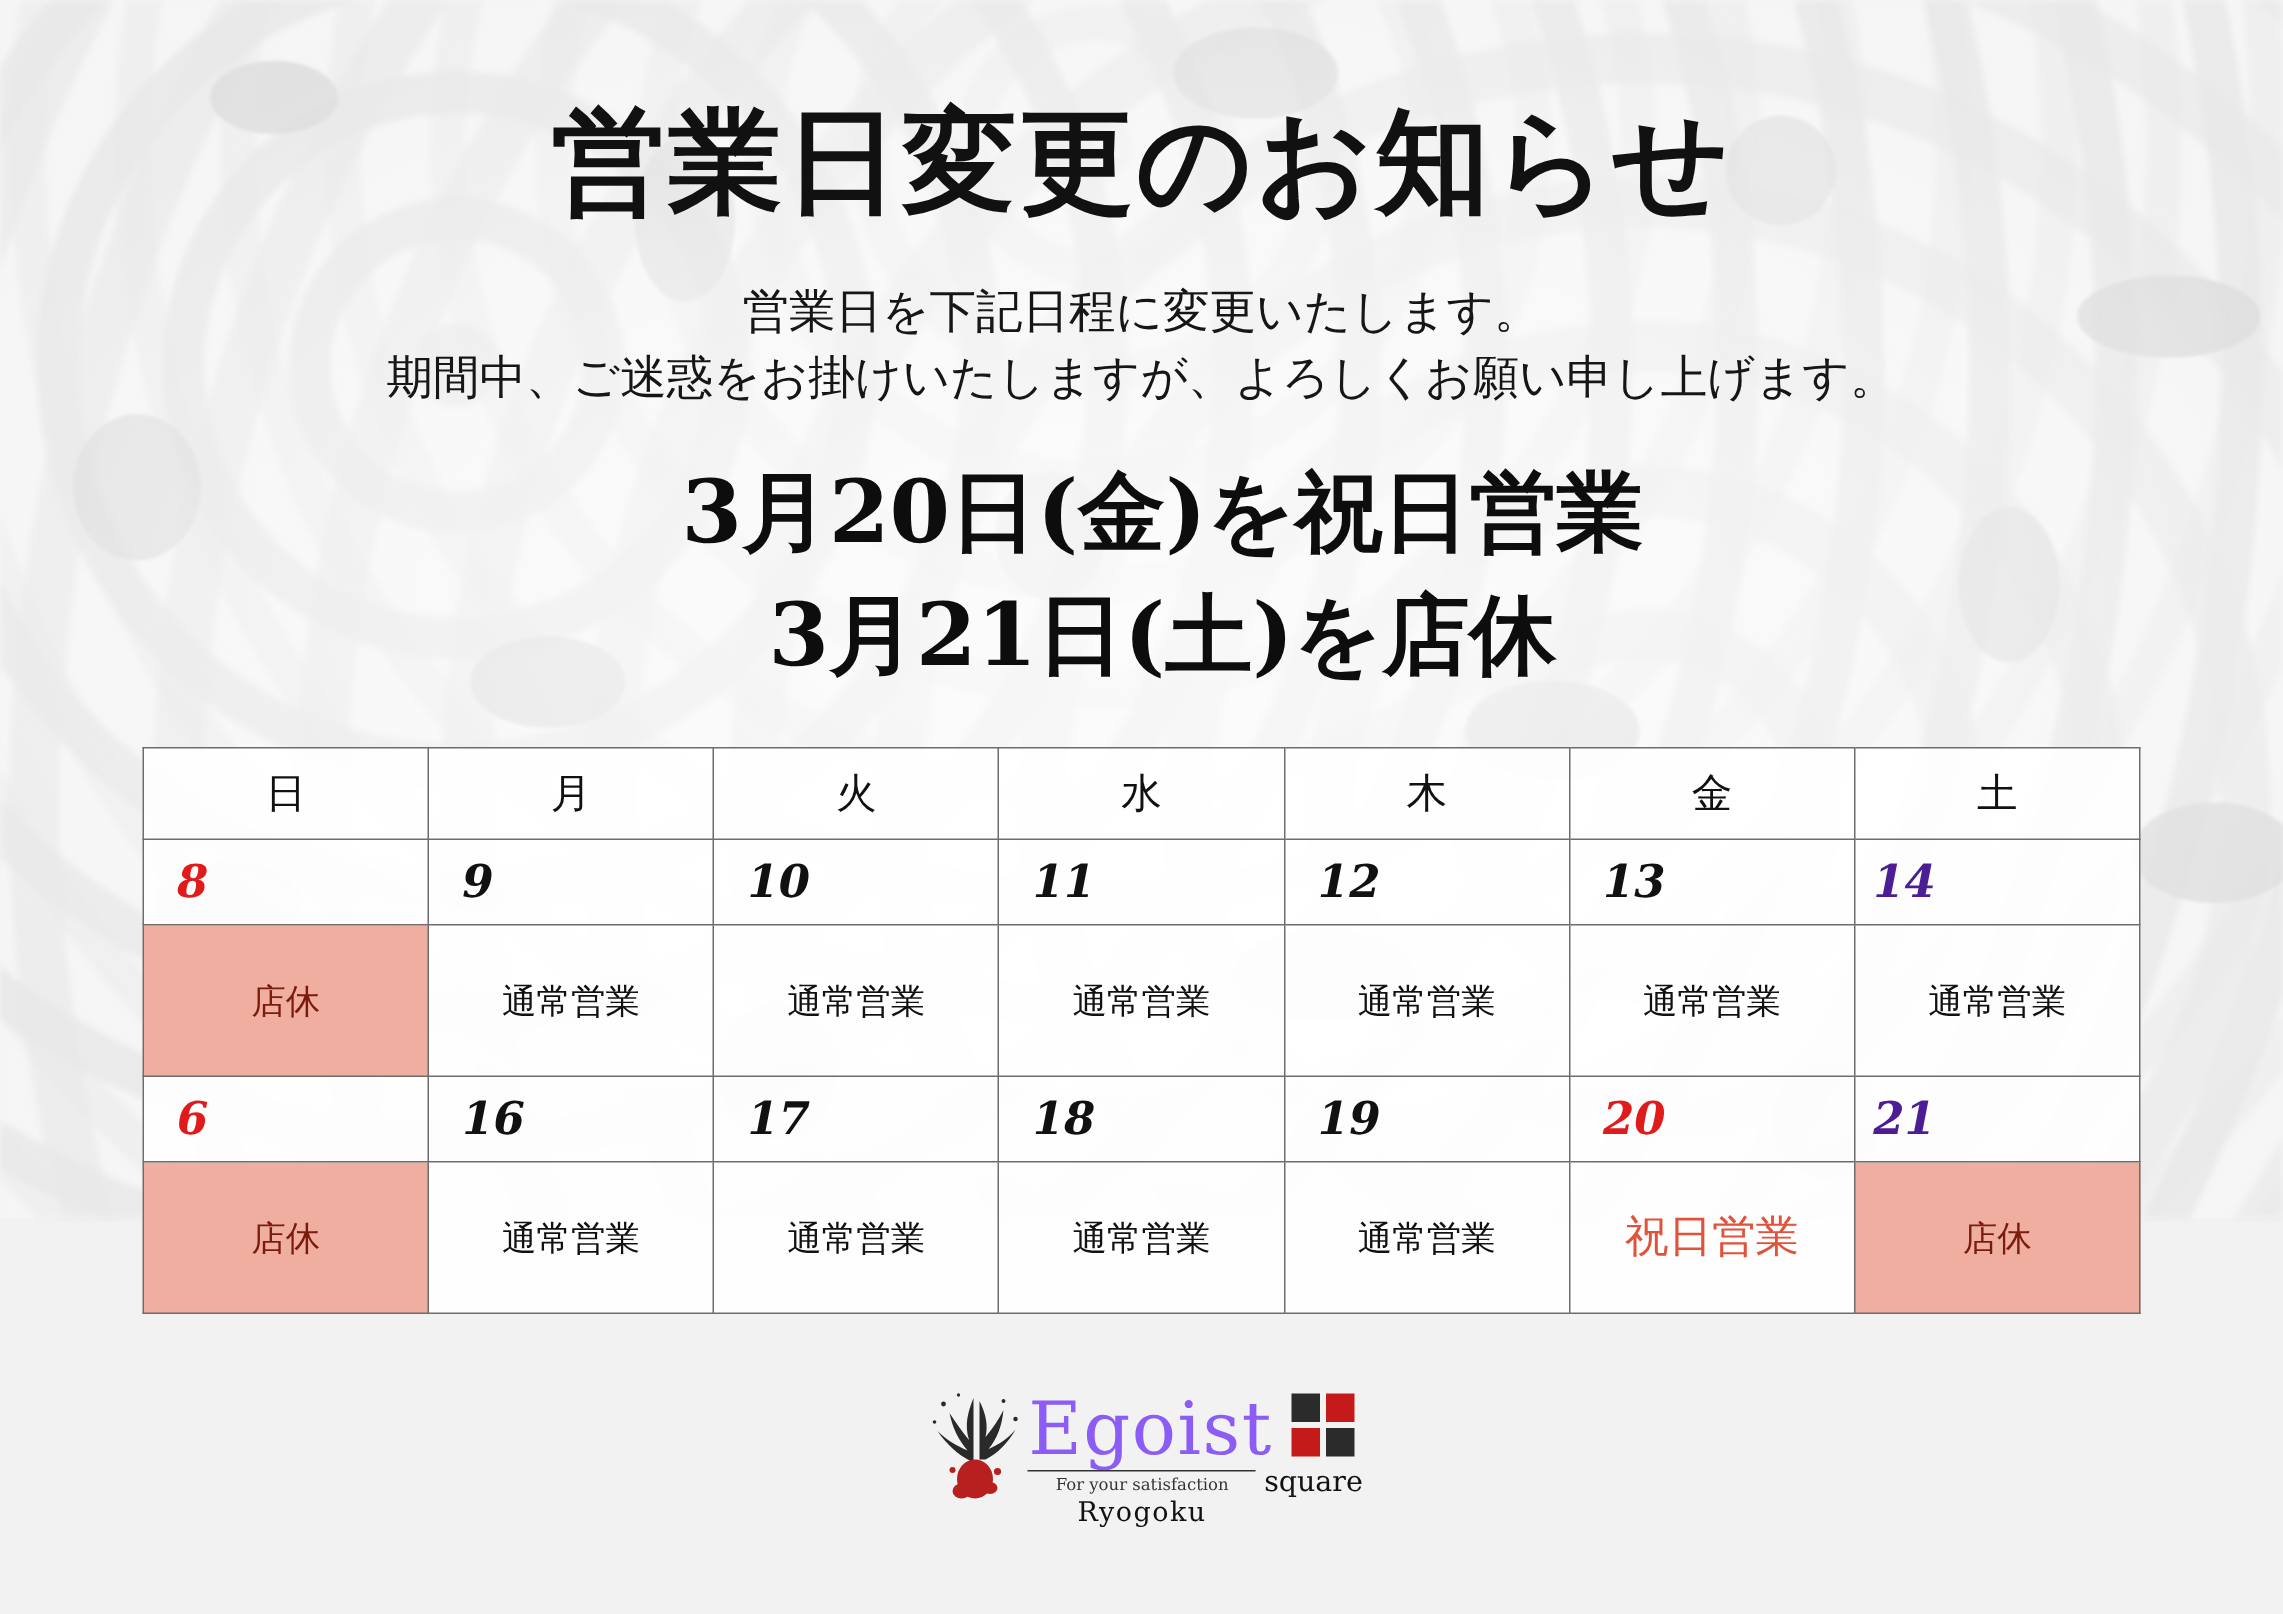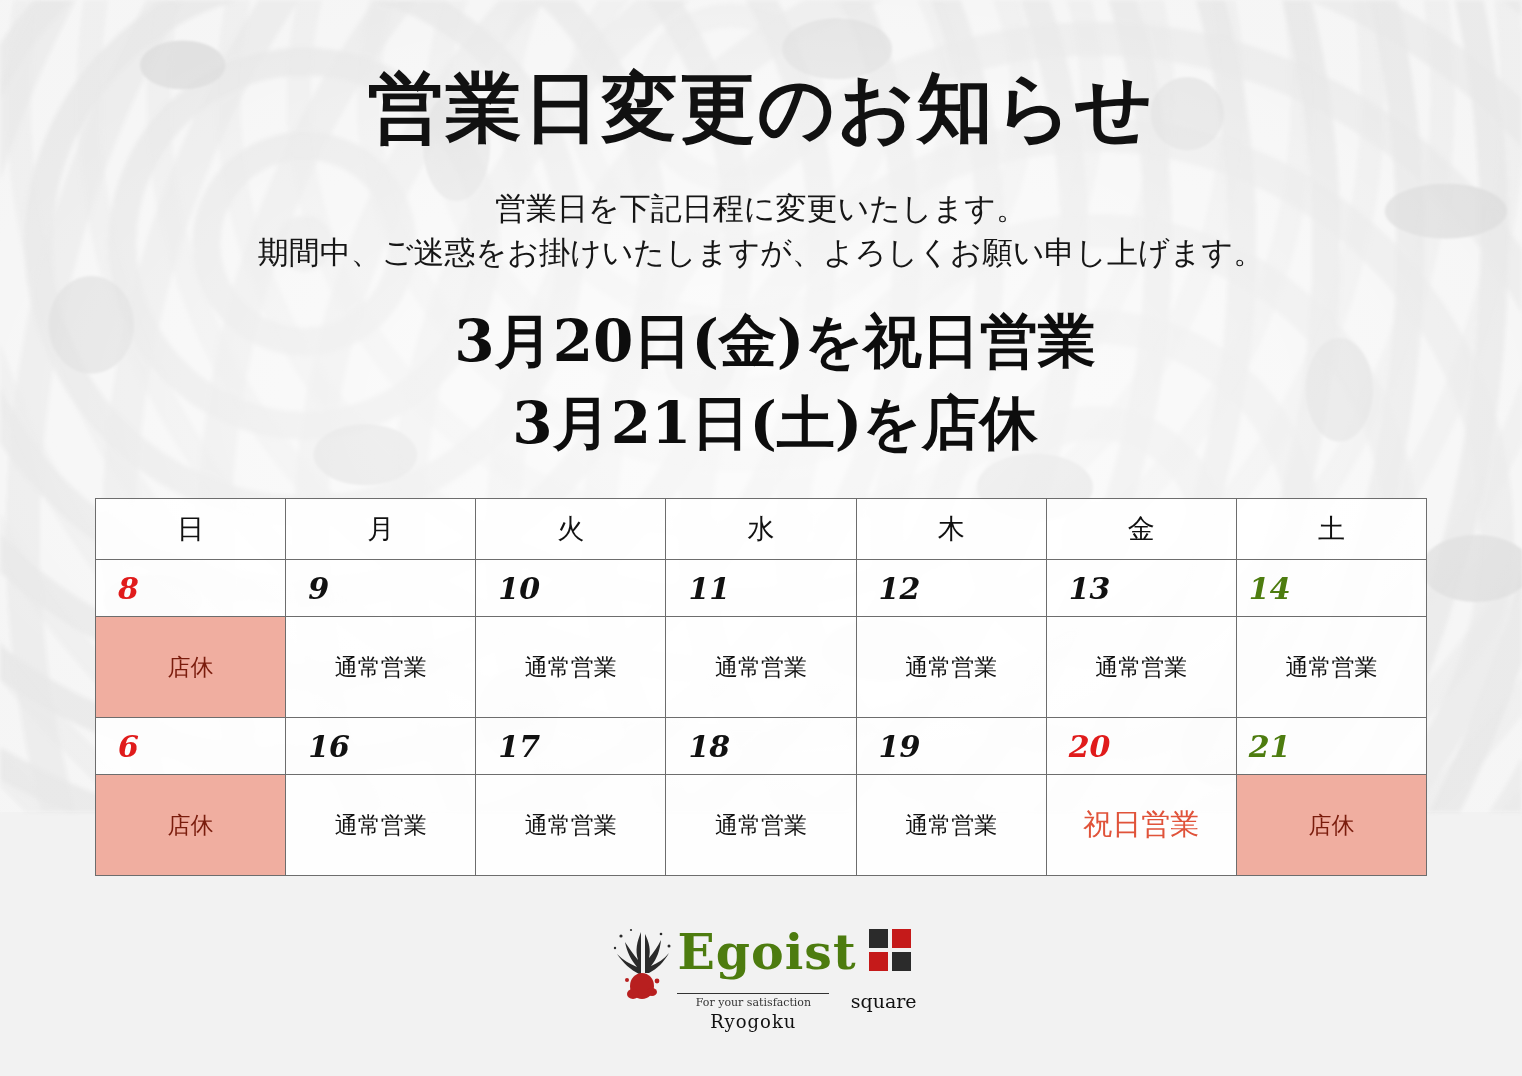--- a/index.html
+++ b/index.html
@@ -122,21 +122,21 @@
   td.daynum {
     height: 54px;
     font-size: 30px;
     font-style: italic;
     font-weight: 700;
     text-align: left;
     padding-left: 22px;
     color: #111;
   }
   td.daynum.sun { color: #e01b1b; }
-  td.daynum.sat { color: #4d7c0f; padding-left: 12px; }
+  td.daynum.sat { color: #4c1d95; padding-left: 12px; }
   td.daynum.holiday { color: #e01b1b; }
   td.state {
     height: 98px;
     font-size: 23px;
     color: #111;
   }
   td.state.closed {
     background: #f0aea0;
     color: #7a1c0c;
   }
@@ -165,43 +165,42 @@
   .logo-word {
     display: flex;
     flex-direction: column;
     align-items: flex-start;
   }
   .logo-row { display: flex; align-items: flex-end; }
   .egoist {
     font-family: "DejaVu Serif", "Liberation Serif", serif;
     font-size: 49px;
     line-height: 1;
-    color: #4d7c0f;
+    color: #8b5cf6;
     letter-spacing: 1px;
-    font-weight: bold;
   }
   .squares {
     display: grid;
     grid-template-columns: 19px 19px;
     grid-template-rows: 19px 19px;
     gap: 4px;
     margin-left: 12px;
     margin-bottom: 6px;
   }
   .sq { background: #c51a1a; }
   .sq.dark { background: #2b2b2b; }
   .tagline {
     font-family: "DejaVu Serif", "Liberation Serif", serif;
     font-size: 11px;
     color: #333;
     border-top: 1px solid #333;
     padding-top: 2px;
     width: 152px;
     text-align: center;
-    margin-top: 16px;
+    margin-top: 3px;
   }
   .square-label {
     position: absolute;
     right: -6px;
     bottom: 20px;
     font-size: 19px;
     font-family: "DejaVu Serif", "Liberation Serif", serif;
     color: #111;
   }
   .branch {

